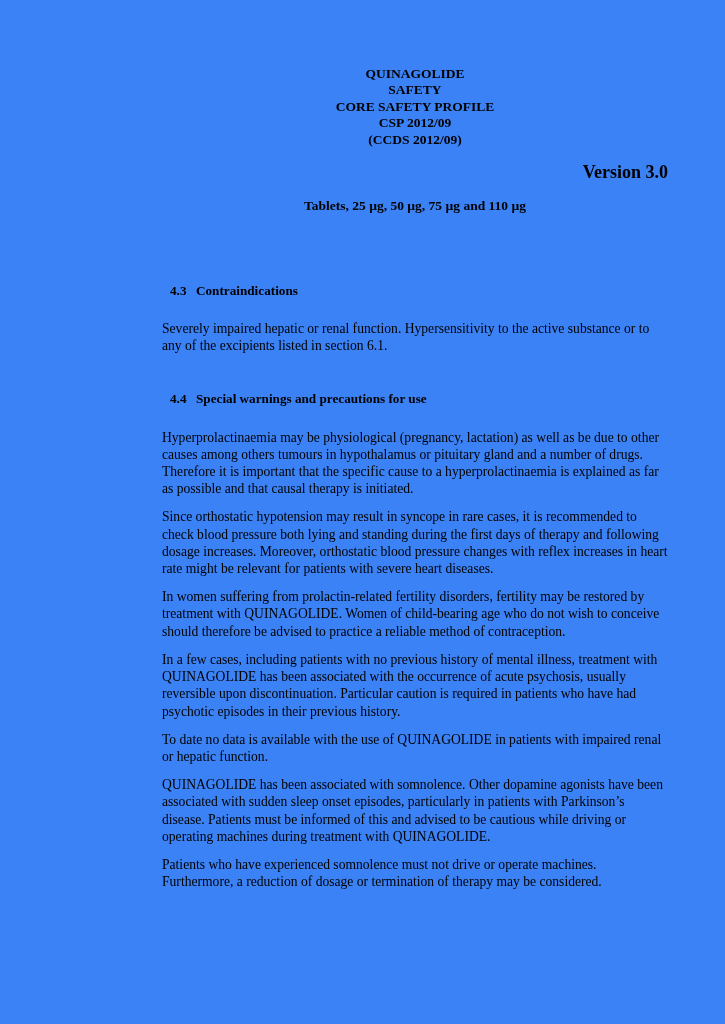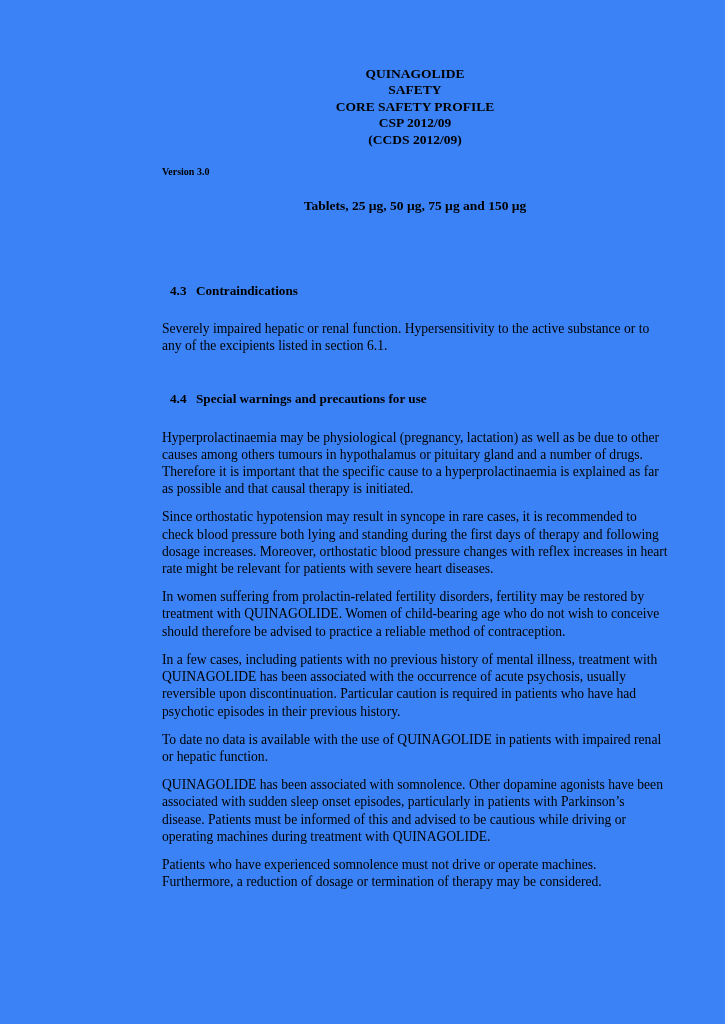--- a/index.html
+++ b/index.html
@@ -34,23 +34,23 @@
     margin-top: 66px;
     text-align: center;
     font-weight: bold;
     font-size: 13.5px;
     line-height: 16.4px;
   }
   .title-line { white-space: pre; }
 
   .title-gap-1 { height: 16px; }
   .version-line {
-    text-align: left;
+    text-align: right;
     font-weight: bold;
-    font-size: 10px;
+    font-size: 18px;
     line-height: 16.4px;
   }
   .title-gap-2 { height: 18px; }
   .strengths-line {
     text-align: center;
     font-weight: bold;
     font-size: 13.5px;
     line-height: 16.4px;
   }
 
@@ -94,21 +94,21 @@
       <div class="title-line">CSP 2012/09</div>
       <div class="title-line">(CCDS 2012/09)</div>
     </div>
 
     <div class="title-gap-1"></div>
 
     <div class="version-line">Version 3.0</div>
 
     <div class="title-gap-2"></div>
 
-    <div class="strengths-line">Tablets, 25 µg, 50 µg, 75 µg and 150 µg</div>
+    <div class="strengths-line">Tablets, 25 µg, 50 µg, 75 µg and 110 µg</div>
 
     <div class="body-block">
 
       <div class="section-heading"><span class="sec-num">4.3</span><span>Contraindications</span></div>
 
       <div class="gap-after-heading"></div>
 
       <p class="para">Severely impaired hepatic or renal function. Hypersensitivity to the active substance or to any of the excipients listed in section 6.1.</p>
 
       <div class="gap-before-heading"></div>

